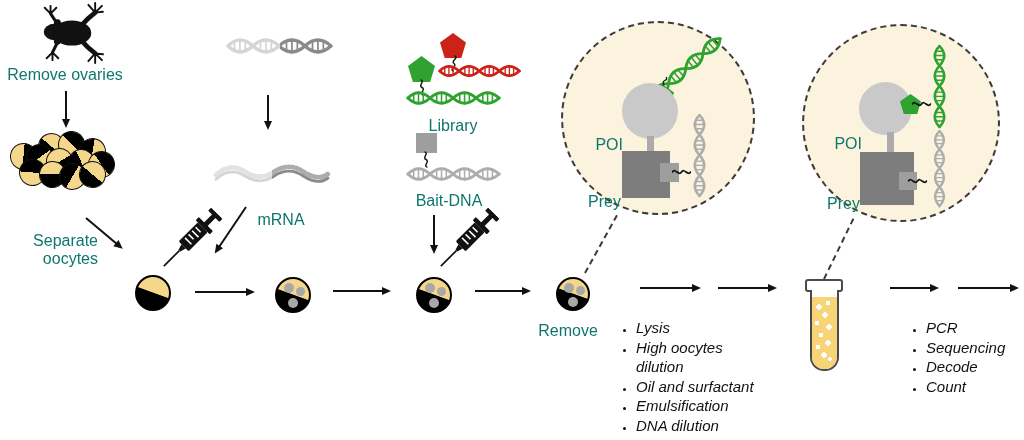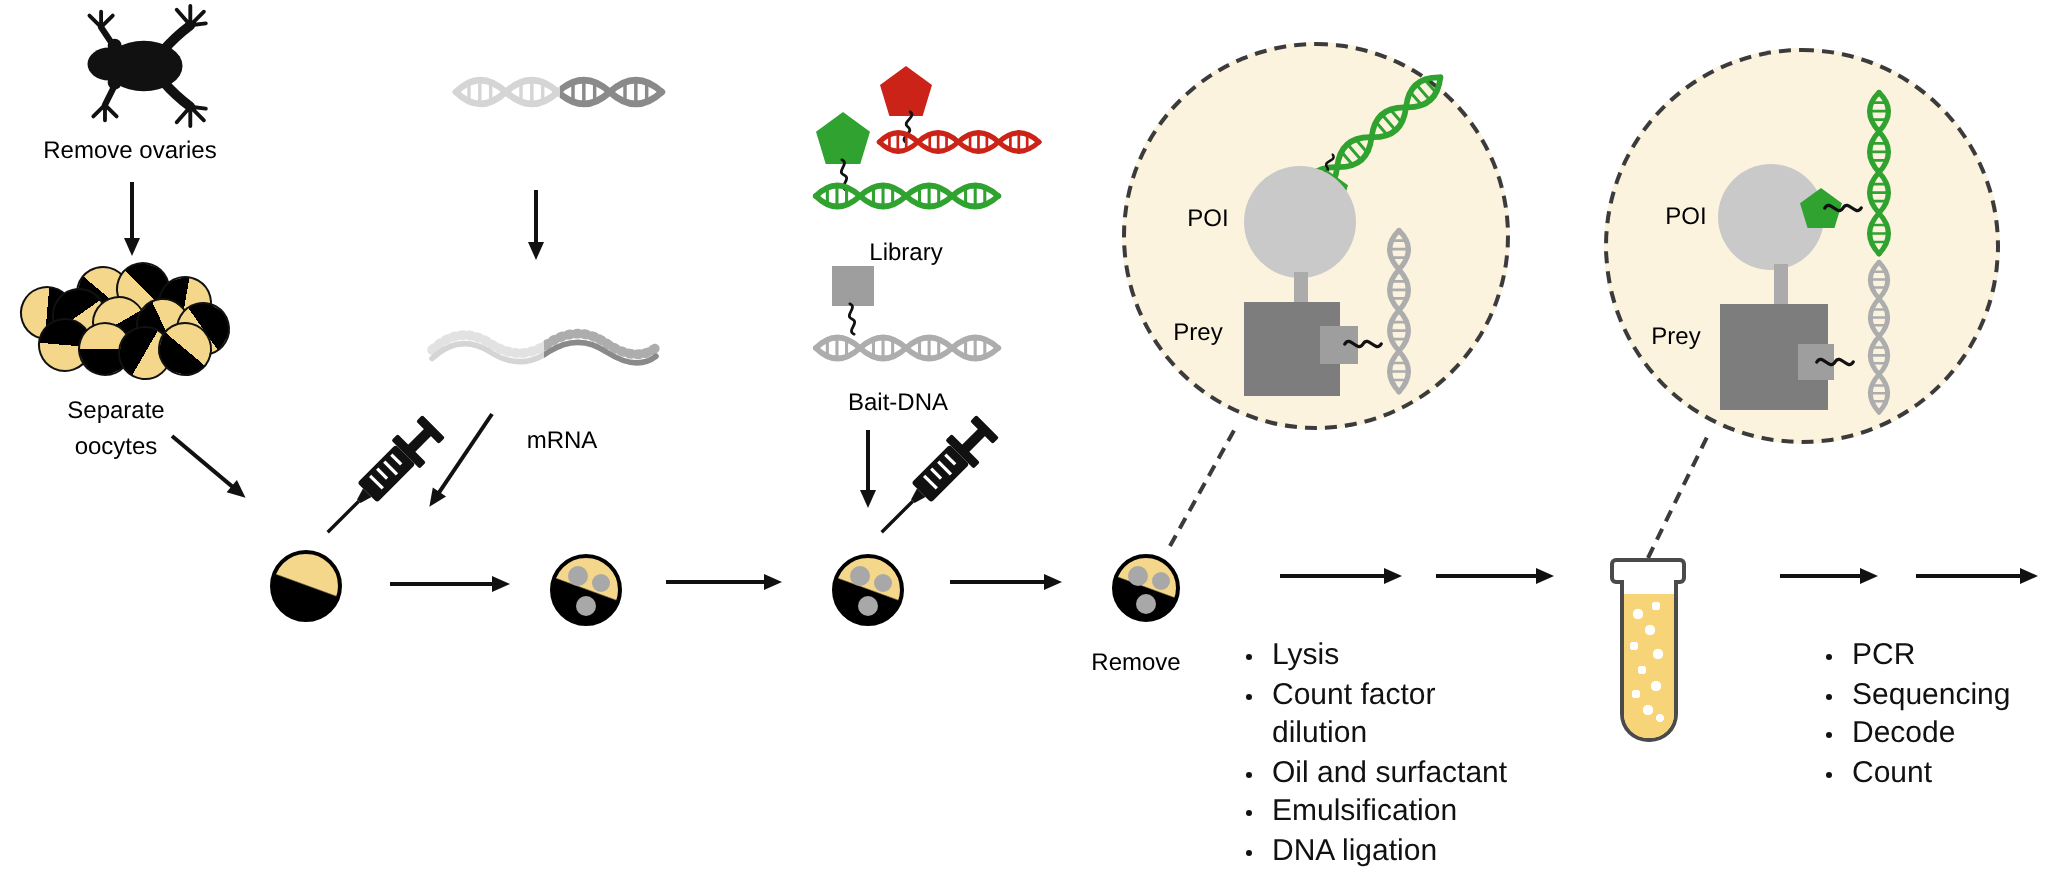--- a/index.html
+++ b/index.html
@@ -1,20 +1,20 @@
 <!DOCTYPE html>
 <html><head>
 <meta charset="utf-8">
 <style>
   html,body{margin:0;padding:0;background:#fff;}
   #canvas{position:relative;width:1024px;height:440px;background:#fff;overflow:hidden;
           font-family:"Liberation Sans",sans-serif;color:#111;}
   .abs{position:absolute;}
-  .lbl{position:absolute;font-size:12px;line-height:18px;color:#000000;text-align:center;}
-  .lbl.left{text-align:center;}
+  .lbl{position:absolute;font-size:16px;line-height:18px;color:#0f766e;text-align:center;}
+  .lbl.left{text-align:right;margin-top:36px;}
   
   .arr{position:absolute;height:0;border-top:2px solid #111;transform-origin:0 50%;}
   .arr::after{content:"";position:absolute;right:-3px;top:-5px;width:0;height:0;
               border-left:9px solid #111;border-top:4px solid transparent;border-bottom:4px solid transparent;}
   .dashl{position:absolute;height:0;border-top:2px dashed #3b3b3b;transform-origin:0 50%;}
   
   .egg{position:absolute;width:27px;height:27px;border:1.5px solid #111;border-radius:50%;
        box-sizing:border-box;background:linear-gradient(25deg,#000 50%,#F5D78C 50%);}
   .oocyte{position:absolute;width:36px;height:36px;border:2px solid #000;border-radius:50%;
           box-sizing:border-box;background:linear-gradient(200deg,#F5D78C 48%,#000 50%);}
@@ -37,21 +37,21 @@
        radial-gradient(circle 2.2px at 16px 6px,#fff 98%,transparent),
        radial-gradient(circle 2.6px at 13px 18px,#fff 98%,transparent),
        radial-gradient(circle 2.2px at 5px 26px,#fff 98%,transparent),
        radial-gradient(circle 2.6px at 17px 30px,#fff 98%,transparent),
        radial-gradient(circle 2.2px at 9px 38px,#fff 98%,transparent),
        radial-gradient(circle 2.6px at 16px 46px,#fff 98%,transparent),
        radial-gradient(circle 2.2px at 6px 50px,#fff 98%,transparent),
        radial-gradient(circle 2.6px at 12px 58px,#fff 98%,transparent),
        radial-gradient(circle 2px at 18px 62px,#fff 98%,transparent);}
   
-  .blist{position:absolute;margin:0;padding-left:24px;list-style:disc;}
+  .blist{position:absolute;margin:0;padding-left:24px;list-style:disc;font-style:italic;}
   .blist li{font-size:15px;line-height:19.5px;}
   .blist li::marker{font-size:11px;}
   .w92{max-width:95px;}
   .ico-green{color:#2FA22F;} .ico-red{color:#CC2318;} .ico-gray{color:#ADADAD;}
   .ico-light{color:#D5D5D5;} .ico-dark{color:#8A8A8A;}
 </style>
 </head>
 <body>
 
 <svg width="0" height="0" style="position:absolute" aria-hidden="true">
@@ -228,24 +228,24 @@
       </svg>
     <svg class="dna ico-gray" style="left:94px;top:121px;width:85px;height:24px;transform:rotate(90deg)">
         <use href="#dna" width="100%" height="100%"></use>
       </svg>
   </div>
 
   <div class="arr" style="left:640px;top:287px;width:58px"></div>
   <div class="arr" style="left:718px;top:287px;width:56px"></div>
   <ul class="blist" style="left:612px;top:318px;width:160px">
     <li>Lysis</li>
-    <li class="w92">Count factor dilution</li>
+    <li class="w92">High oocytes dilution</li>
     <li>Oil and surfactant</li>
     <li>Emulsification</li>
-    <li>DNA ligation</li>
+    <li>DNA dilution</li>
   </ul>
 
   <div class="dashl" style="left:824px;top:278px;width:67px;transform:rotate(-64deg)"></div>
   <div class="tube-cap" style="left:805px;top:279px;width:38px;height:13px"></div>
   <div class="tube-body" style="left:810px;top:290px;width:29px;height:81px">
     <div class="tube-liquid"></div>
   </div>
 
   <div class="callout" style="left:802px;top:24px;width:198px;height:198px">
     <svg class="dna ico-green" style="left:93px;top:49px;width:85px;height:24px;transform:rotate(90deg)">

